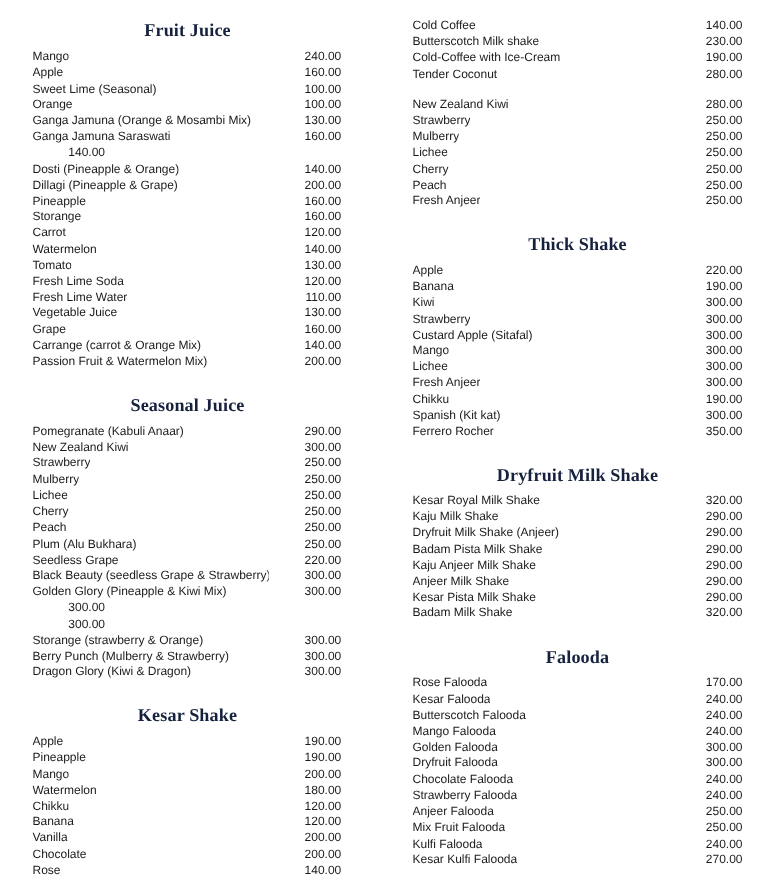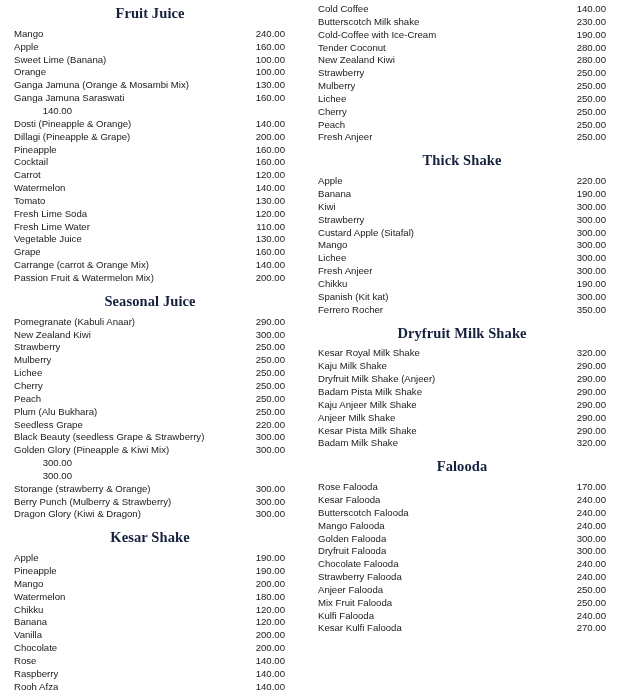--- a/index.html
+++ b/index.html
@@ -26,21 +26,21 @@
   }
   .column-left {
     width: 300px;
     padding: 0 14px 0 14px;
   }
   .column-right {
     width: 318px;
     padding: 0 12px 0 18px;
   }
   .section {
-    margin: 0;
+    margin: 12px;
   }
   .section-title {
     text-align: center;
     font-family: "Liberation Serif", serif;
     font-weight: bold;
     font-size: 14.5px;
     color: #16213e;
     letter-spacing: 0.1px;
     padding: 6px 0 6px 0;
     line-height: 1.1;
@@ -94,21 +94,21 @@
         <ul class="items">
           <li class="item-row">
             <span class="item-name">Mango</span>
             <span class="item-price">240.00</span>
           </li>
           <li class="item-row">
             <span class="item-name">Apple</span>
             <span class="item-price">160.00</span>
           </li>
           <li class="item-row">
-            <span class="item-name">Sweet Lime (Banana)</span>
+            <span class="item-name">Sweet Lime (Seasonal)</span>
             <span class="item-price">100.00</span>
           </li>
           <li class="item-row">
             <span class="item-name">Orange</span>
             <span class="item-price">100.00</span>
           </li>
           <li class="item-row">
             <span class="item-name">Ganga Jamuna (Orange &amp; Mosambi Mix)</span>
             <span class="item-price">130.00</span>
           </li>
@@ -125,21 +125,21 @@
           </li>
           <li class="item-row">
             <span class="item-name">Dillagi (Pineapple &amp; Grape)</span>
             <span class="item-price">200.00</span>
           </li>
           <li class="item-row">
             <span class="item-name">Pineapple</span>
             <span class="item-price">160.00</span>
           </li>
           <li class="item-row">
-            <span class="item-name">Cocktail</span>
+            <span class="item-name">Storange</span>
             <span class="item-price">160.00</span>
           </li>
           <li class="item-row">
             <span class="item-name">Carrot</span>
             <span class="item-price">120.00</span>
           </li>
           <li class="item-row">
             <span class="item-name">Watermelon</span>
             <span class="item-price">140.00</span>
           </li>

